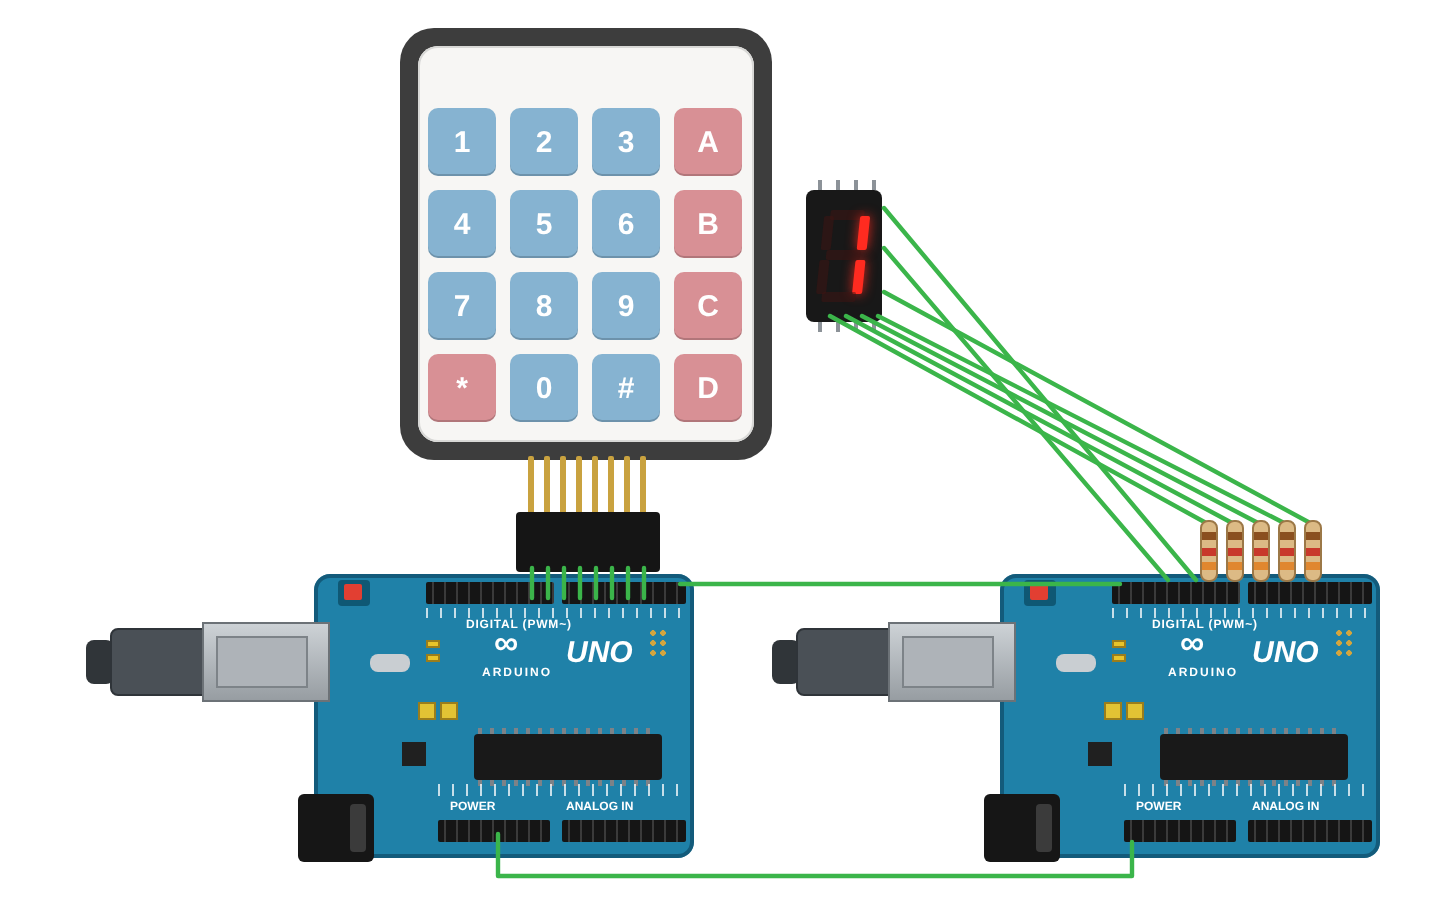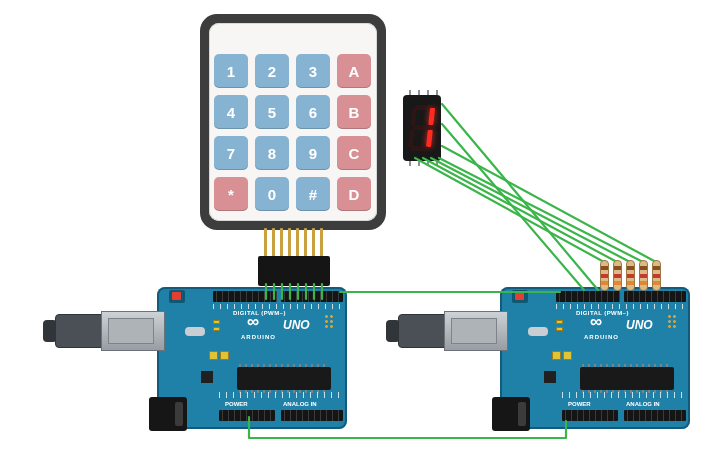--- a/index.html
+++ b/index.html
@@ -42,21 +42,21 @@
   .hdrC{left:62px;top:123px;width:56px;}
   .hdrD{left:124px;top:123px;width:62px;}
   .dashes{background-image:repeating-linear-gradient(90deg,rgba(255,255,255,.75) 0 1px,transparent 1px 7px);}
   .dash-top{left:56px;top:17px;width:130px;height:5px;}
   .dash-bottom{left:62px;top:105px;width:124px;height:6px;}
   .btxt{color:#fff;font-weight:bold;white-space:nowrap;}
   .lbl-digital{left:76px;top:23px;font-size:6px;letter-spacing:.4px;}
   .lbl-power{left:68px;top:114px;font-size:6px;}
   .lbl-analog{left:126px;top:114px;font-size:6px;}
   .lbl-arduino{left:84px;top:47px;font-size:6px;letter-spacing:1px;}
-  .lbl-uno{left:126px;top:31px;font-size:12px;font-style:italic;}
+  .lbl-uno{left:126px;top:31px;font-size:15px;font-style:italic;}
   .logo-inf{left:90px;top:26px;font-size:17px;line-height:17px;color:#fff;font-weight:bold;}
   .reset{left:12px;top:3px;width:16px;height:13px;background:#0f5874;border-radius:2px;}
   .reset-cap{left:15px;top:5px;width:9px;height:8px;background:#e23f32;border-radius:1px;}
   .led{width:7px;height:4px;background:#e8c42a;border:1px solid #9a7d1c;box-sizing:border-box;}
   .led1{left:56px;top:33px;}
   .led2{left:56px;top:40px;}
   .crystal{left:28px;top:40px;width:20px;height:9px;background:#c9ced2;border-radius:4px;}
   .icsp{left:167px;top:27px;width:10px;height:15px;background-image:radial-gradient(circle,#d4a53e 1.3px,transparent 1.5px);background-size:5px 5px;}
   .cap{width:9px;height:9px;background:#e2c334;border:1px solid #9a7d1c;box-sizing:border-box;}
   .cap1{left:52px;top:64px;}

